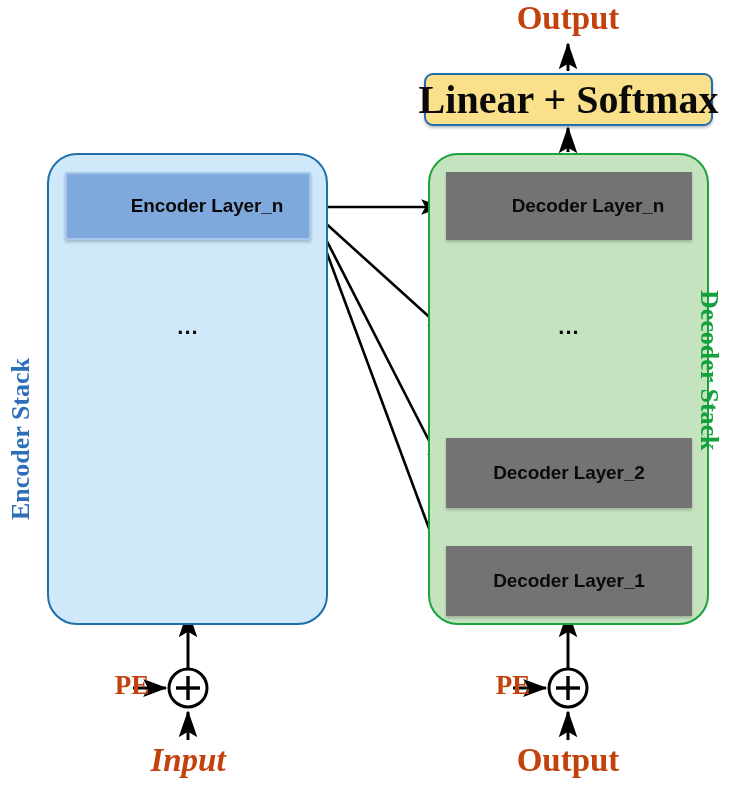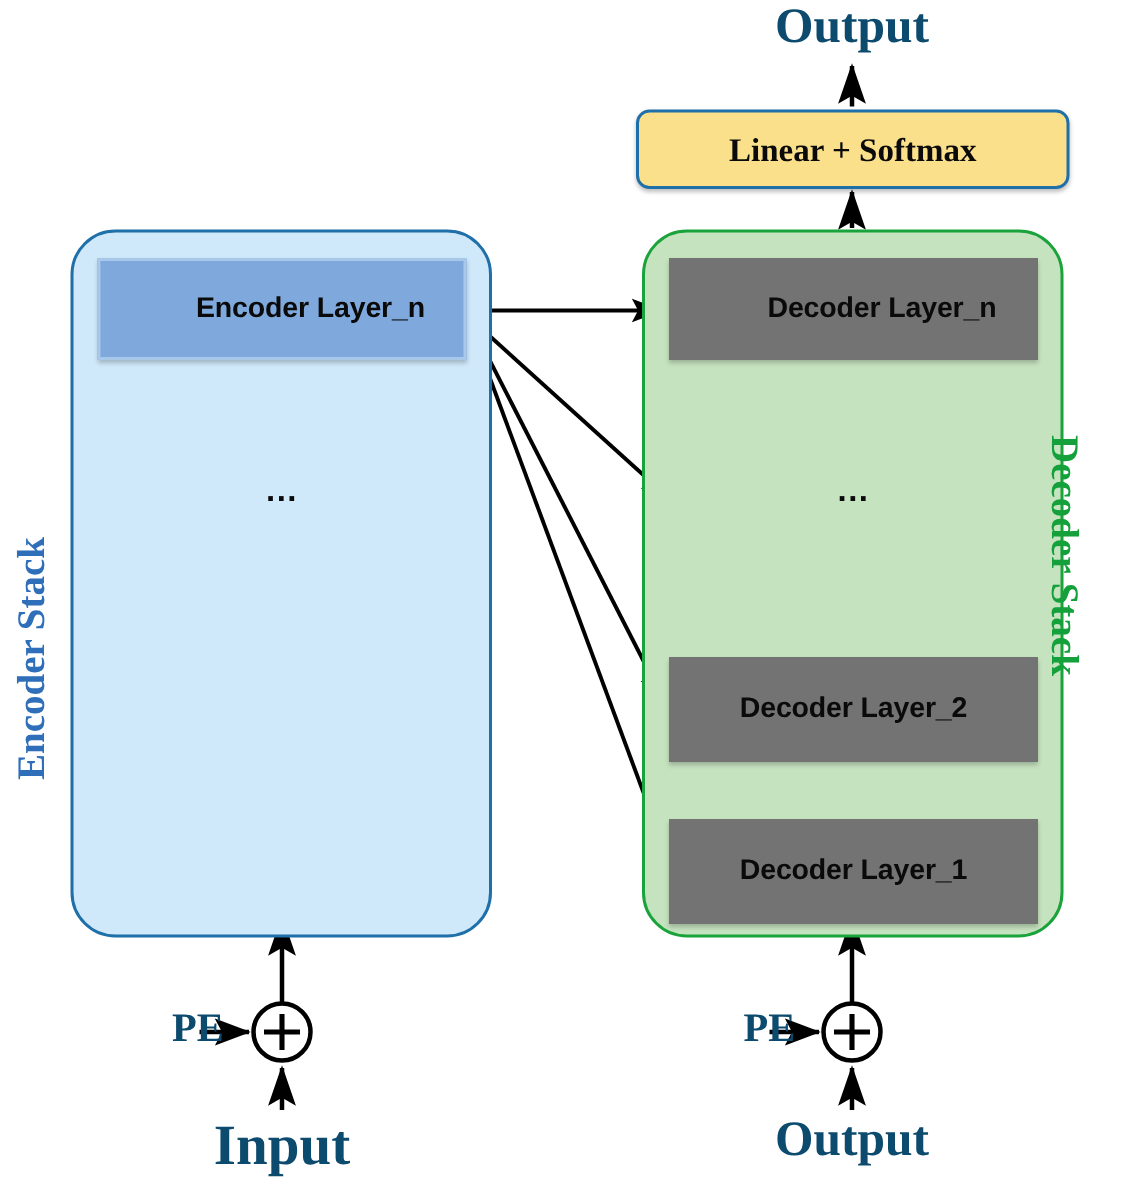--- a/index.html
+++ b/index.html
@@ -99,21 +99,21 @@
     height: 53px;
     box-sizing: border-box;
     background: #fbe08c;
     border: 2px solid #1f6fa8;
     border-radius: 9px;
     display: flex;
     align-items: center;
     justify-content: center;
     font-family: "Liberation Serif", serif;
     font-weight: bold;
-    font-size: 22px;
+    font-size: 40px;
     color: #0a0a0a;
     box-shadow: 0 2px 3px rgba(0,0,0,0.25);
     white-space: nowrap;
   }
 
   
   .vlabel {
     position: absolute;
     font-family: "Liberation Serif", serif;
     font-weight: bold;
@@ -132,28 +132,28 @@
     top: 290px;
     color: #14a03a;
     transform: rotate(90deg);
   }
 
   
   .serif-label {
     position: absolute;
     font-family: "Liberation Serif", serif;
     font-weight: bold;
-    color: #0c4a6e;
+    color: #c2410c;
     white-space: nowrap;
     text-align: center;
   }
   #label-output-top  { left: 468px; top: 0px;   width: 200px; font-size: 33px; }
   #label-pe-enc      { left: 108px; top: 670px; width: 48px;  font-size: 27px; }
   #label-pe-dec      { left: 489px; top: 670px; width: 48px;  font-size: 27px; }
-  #label-input-bot   { left: 108px; top: 742px; width: 160px; font-size: 38px; }
+  #label-input-bot   { left: 108px; top: 742px; width: 160px; font-size: 33px; font-style: italic; }
   #label-output-bot  { left: 478px; top: 742px; width: 180px; font-size: 33px; }
 </style>
 </head>
 <body>
 
 <div id="canvas">
 
   <svg id="svg-layer" viewBox="0 0 755 785" xmlns="http://www.w3.org/2000/svg">
     <defs>
       <marker id="ah" markerWidth="9" markerHeight="9" refX="7.6" refY="3.2" orient="auto" markerUnits="strokeWidth">

